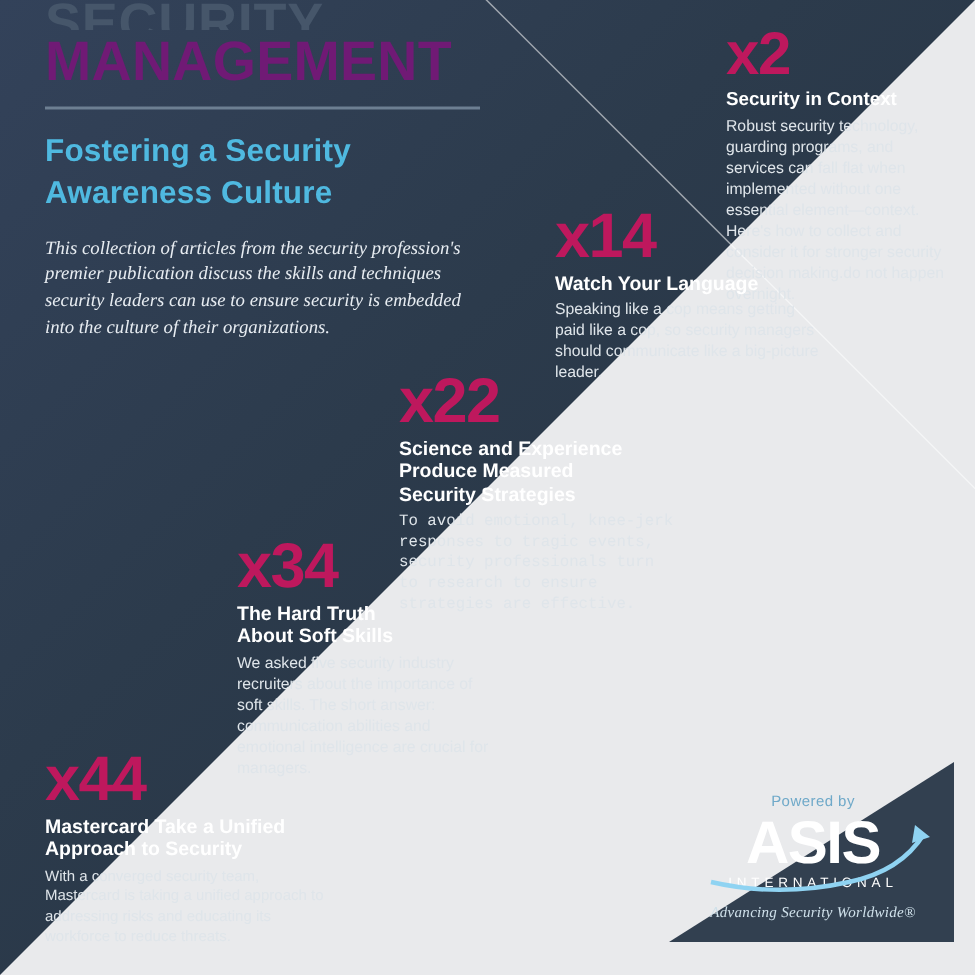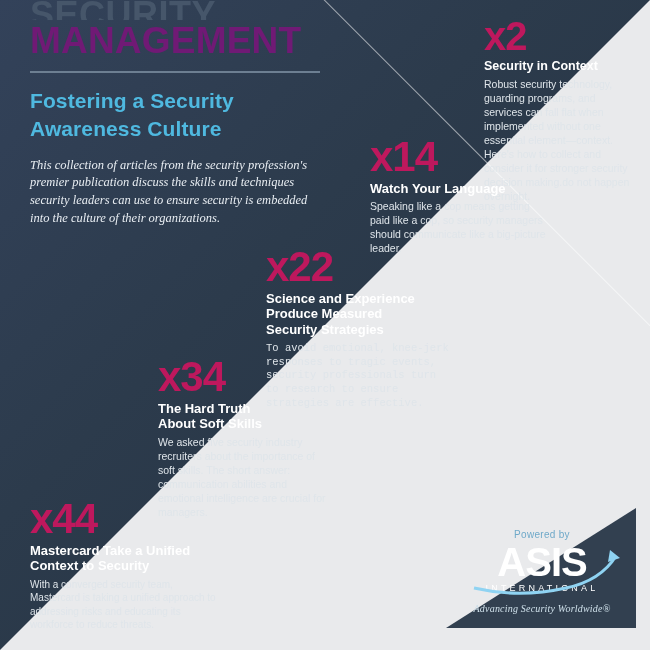--- a/index.html
+++ b/index.html
@@ -241,21 +241,21 @@
     </div>
     <div class="ebody">We asked five security industry recruiters about the importance of soft skills. The short answer: communication abilities and emotional intelligence are crucial for managers.</div>
   </div>
 
   <div class="entry on-dark" id="entry-44">
     <div class="pg">
       <span class="x">x</span><span>44</span>
     </div>
     <div class="etitle">
       <div>Mastercard Take a Unified</div>
-      <div>Context to Security</div>
+      <div>Approach to Security</div>
     </div>
     <div class="ebody">With a converged security team, Mastercard is taking a unified approach to addressing risks and educating its workforce to reduce threats.</div>
   </div>
 
   <div class="asis-bg"></div>
   <div class="asis">
     <div class="powered">Powered by</div>
     <div class="mark">
       <svg class="asis-swoosh" viewBox="0 0 150 52">
         <path d="M4,40 C30,46 60,48 96,40 C120,35 136,24 146,8" fill="none" stroke="#8fd3f2" stroke-width="3"></path>

